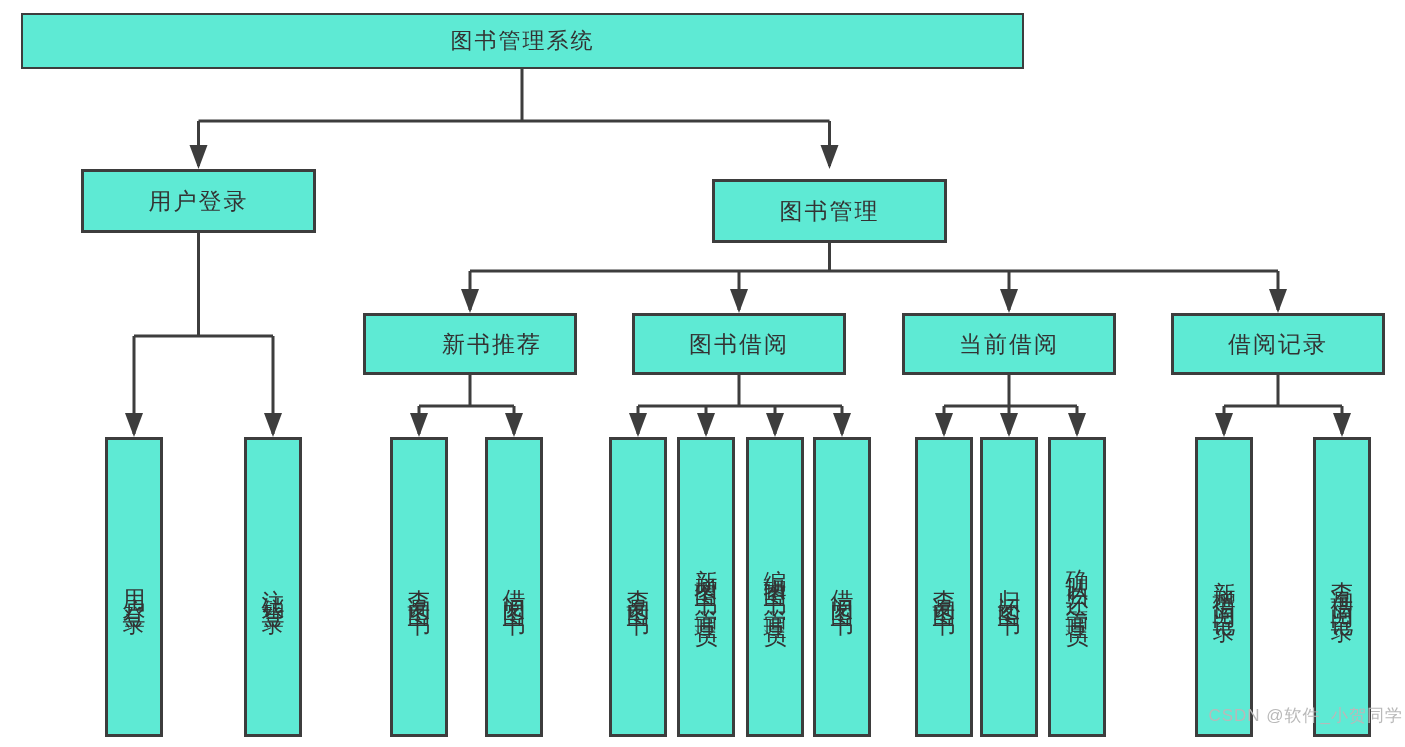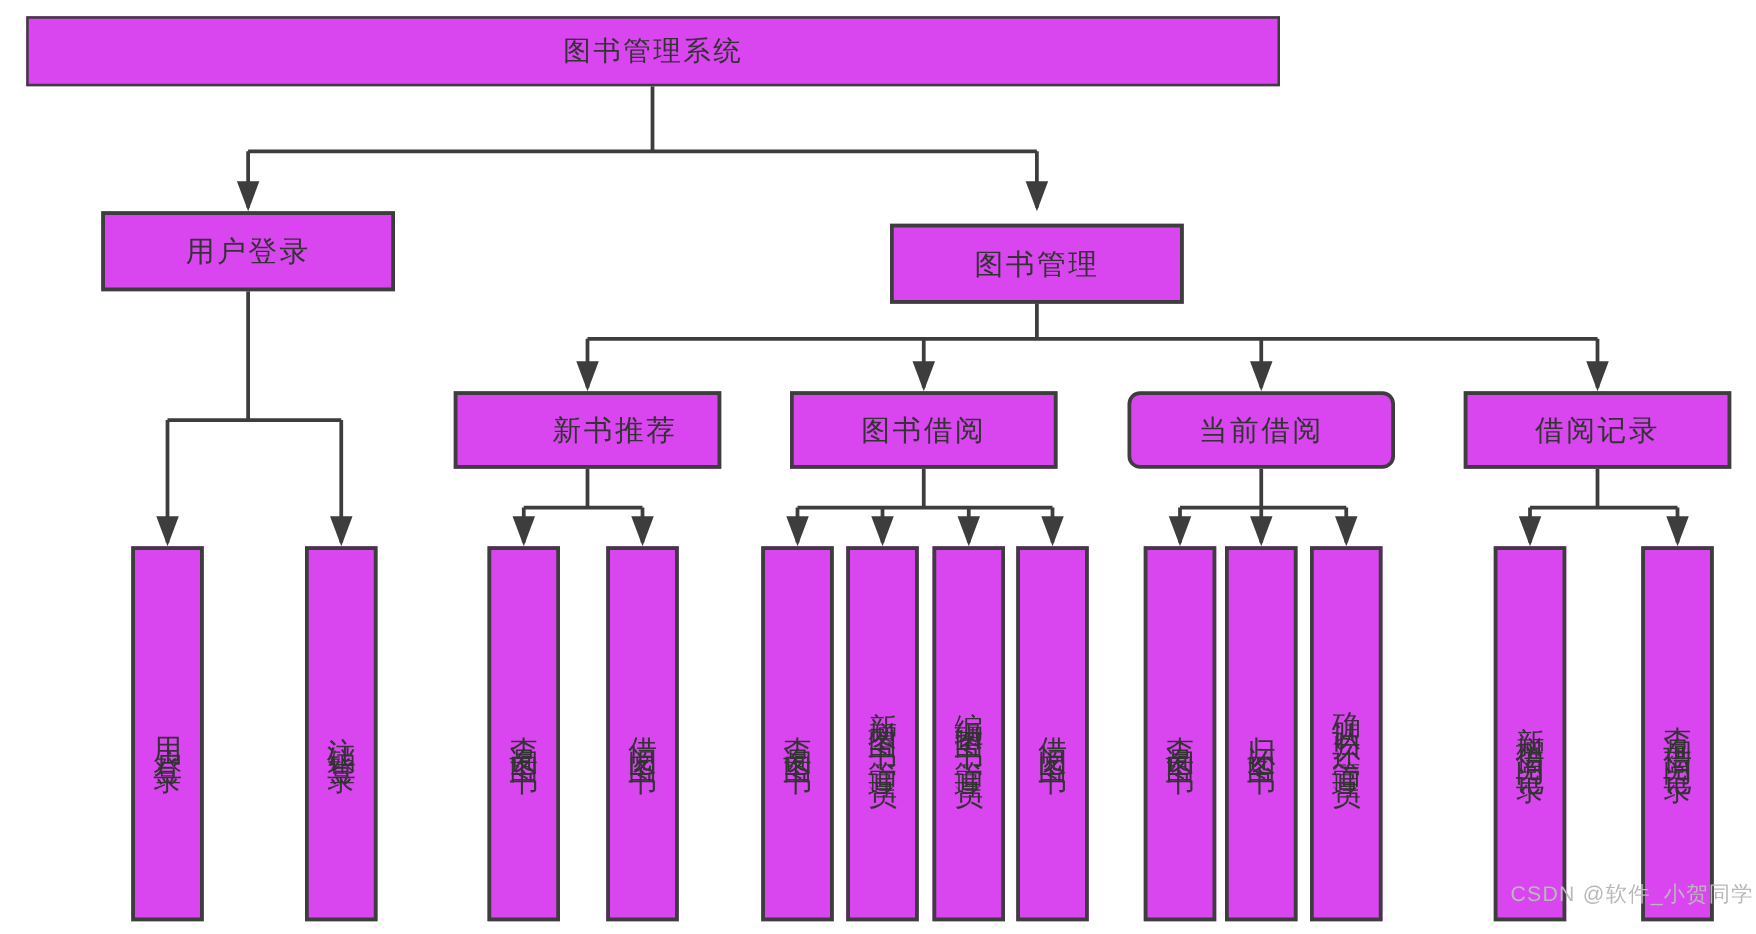--- a/index.html
+++ b/index.html
@@ -8,21 +8,21 @@
     width: 1405px; height: 747px;
     position: relative;
     overflow: hidden;
     font-family: "Liberation Sans", "DejaVu Sans", sans-serif;
     color: #333333;
   }
   #canvas { position: absolute; inset: 0; width: 1405px; height: 747px; }
   svg.connectors { position: absolute; left: 0; top: 0; z-index: 1; }
   .hbox, .vbox {
     position: absolute;
-    background: #d946ef;
+    background: #5eead4;
     border: 3px solid #3d3d3d;
     display: flex;
     align-items: center;
     justify-content: center;
     z-index: 2;
   }
   .root-box { border-width: 2.5px; }
   .hbox span {
     font-size: 23px;
     letter-spacing: 2px;
@@ -104,21 +104,21 @@
   <div class="hbox" style="left:712px; top:179px; width:235px; height:64px;">
     <span>图书管理</span>
   </div>
 
   <div class="hbox" style="left:363px; top:313px; width:214px; height:62px;padding-left:44px;">
     <span>新书推荐</span>
   </div>
   <div class="hbox" style="left:632px; top:313px; width:214px; height:62px;">
     <span>图书借阅</span>
   </div>
-  <div class="hbox" style="left:902px; top:313px; width:214px; height:62px;border-radius:10px;">
+  <div class="hbox" style="left:902px; top:313px; width:214px; height:62px;">
     <span>当前借阅</span>
   </div>
   <div class="hbox" style="left:1171px; top:313px; width:214px; height:62px;">
     <span>借阅记录</span>
   </div>
 
   <div class="vbox" style="left:105px; top:437px; width:58px; height:300px;">
     <span class="vtext">用户登录</span>
   </div>
   <div class="vbox" style="left:244px; top:437px; width:58px; height:300px;">

